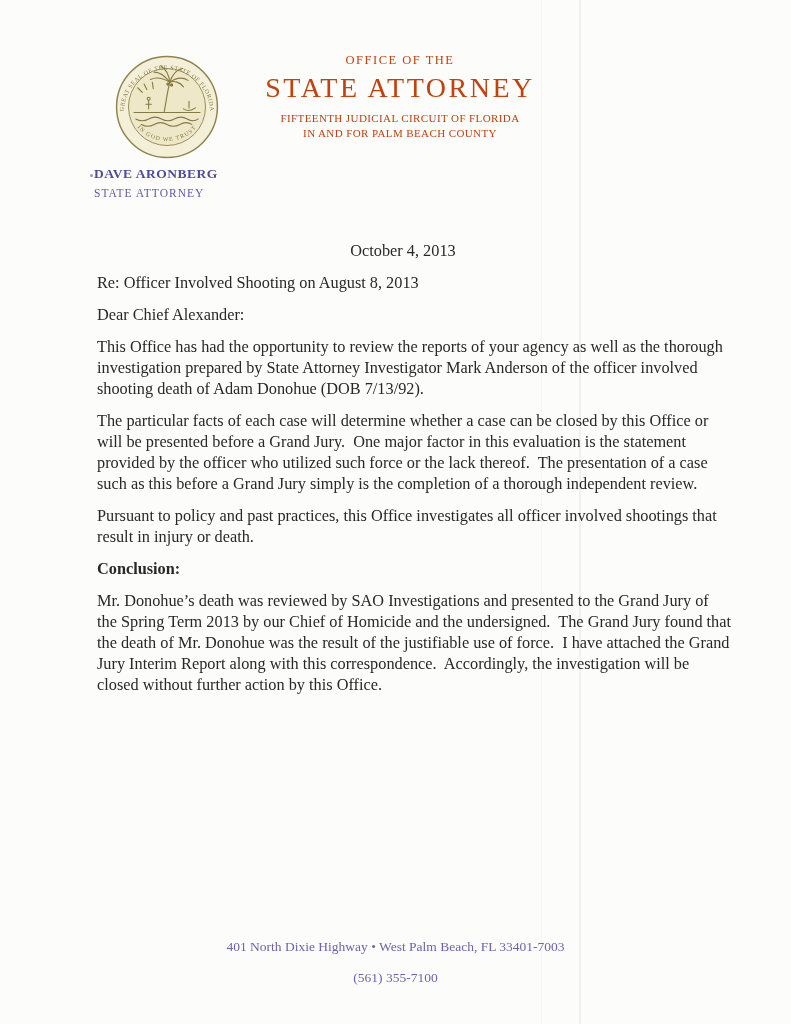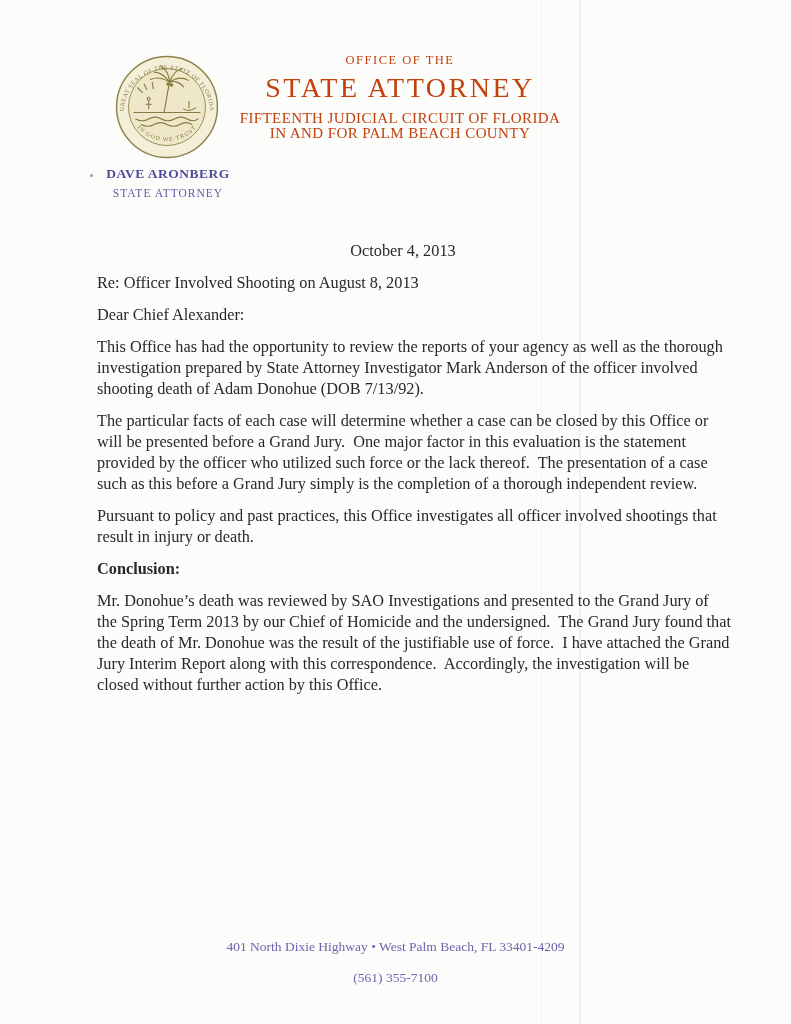--- a/index.html
+++ b/index.html
@@ -9,27 +9,27 @@
     font-family:"Liberation Serif","DejaVu Serif",serif;
     color:#282828;
   }
   .fold-line{position:absolute;top:0;height:100%;}
   .fold-a{left:579px;width:2px;background:#f0f0ee;}
   .fold-b{left:541px;width:1px;background:#f5f5f3;}
 
   
   .seal-wrap{position:absolute;left:112px;top:52px;width:110px;height:110px;}
   .speck{position:absolute;left:90px;top:174px;width:3px;height:3px;border-radius:50%;background:#9a96b4;}
-  .official-block{position:absolute;left:94px;top:166px;width:148px;text-align:center;}
+  .official-block{position:absolute;left:94px;top:166px;width:148px;}
   .official-name{font-size:13.5px;font-weight:bold;letter-spacing:.5px;color:#4f4b9b;}
   .official-title{font-size:11.5px;letter-spacing:1px;margin-top:5px;color:#5f5aa6;}
   .center-block{position:absolute;left:230px;top:53px;width:340px;text-align:center;color:#c2410c;}
   .office-line{font-size:12.5px;letter-spacing:1.5px;}
   .office-name{font-size:28px;letter-spacing:2.5px;margin-top:4px;}
-  .circuit{font-size:15px;letter-spacing:.4px;line-height:15px;text-align:center;}
+  .circuit{font-size:11px;letter-spacing:.4px;line-height:15px;text-align:center;}
   .circuit-first{margin-top:7px;}
 
   
   .body-block{position:absolute;left:97px;top:224px;width:645px;font-size:16.3px;line-height:21px;}
   .date-line{text-align:center;width:612px;margin:16px 0 11px;}
   .body-block p{margin:0 0 11px;white-space:pre-wrap;}
   .bold{font-weight:bold;}
 
   
   .sig-area{position:absolute;left:390px;top:635px;width:320px;height:145px;}
@@ -114,17 +114,17 @@
     <p class="bold">Conclusion:</p>
     <p>Mr. Donohue’s death was reviewed by SAO Investigations and presented to the Grand Jury of
 the Spring Term 2013 by our Chief of Homicide and the undersigned.  The Grand Jury found that
 the death of Mr. Donohue was the result of the justifiable use of force.  I have attached the Grand
 Jury Interim Report along with this correspondence.  Accordingly, the investigation will be
 closed without further action by this Office.</p>
   </div>
 
 
   <div class="footer-block">
-    <div>401 North Dixie Highway • West Palm Beach, FL 33401-4209</div>
+    <div>401 North Dixie Highway • West Palm Beach, FL 33401-7003</div>
     <div class="footer-phone">(561) 355-7100</div>
   </div>
 
 </div>
 
 </body></html>

